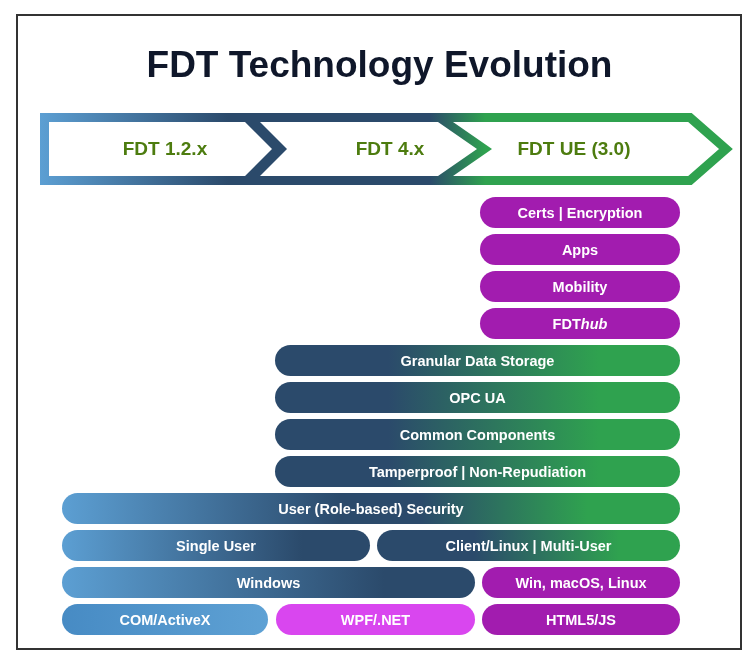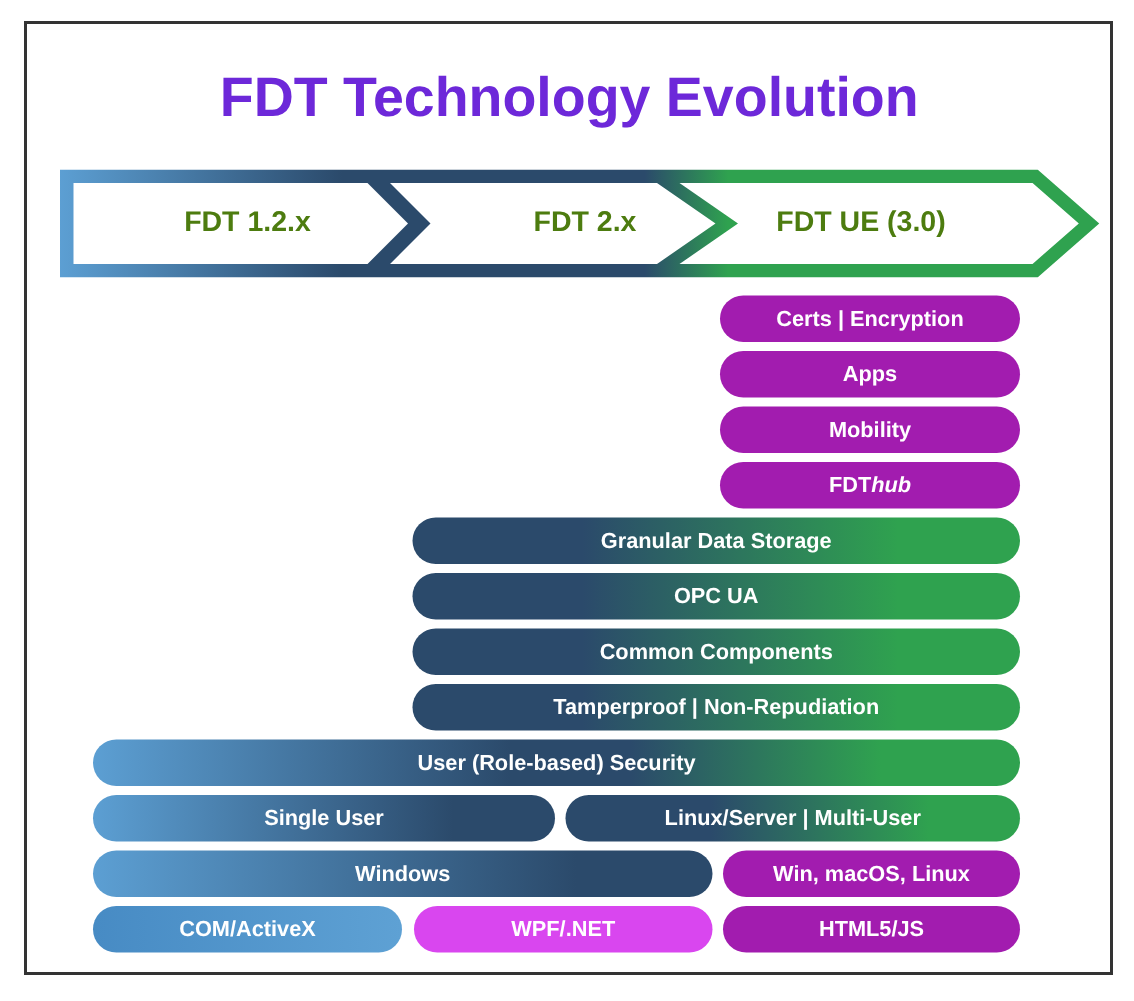--- a/index.html
+++ b/index.html
@@ -6,21 +6,21 @@
   body{
     width:756px;height:667px;position:relative;background:#ffffff;
     font-family:"Liberation Sans", sans-serif;overflow:hidden;
   }
   .frame{
     position:absolute;left:16px;top:14px;width:722px;height:632px;
     border:2px solid #333333;background:#ffffff;
   }
   .title{
     position:absolute;left:17px;top:44px;width:725px;
-    text-align:center;font-size:37px;font-weight:bold;color:#6d28d9;
+    text-align:center;font-size:37px;font-weight:bold;color:#0f172a;
     letter-spacing:0px;
   }
   .band-svg{position:absolute;left:40px;top:113px;width:700px;height:72px;}
   .band-label{
     position:absolute;top:113px;height:72px;display:flex;align-items:center;justify-content:center;
     font-size:19px;font-weight:bold;color:#4d7c0f;
   }
   .seg1{left:40px;width:250px;}
   .seg2{left:290px;width:200px;}
   .seg3{left:474px;width:200px;}
@@ -60,39 +60,39 @@
       <stop offset="0.56" stop-color="#2B4A6B"></stop>
       <stop offset="0.64" stop-color="#2FA24F"></stop>
       <stop offset="1" stop-color="#2FA24F"></stop>
     </linearGradient>
   </defs>
   <path d="M4.5 4.5 H650 L686 36 L650 67.5 H4.5 Z" fill="#ffffff" stroke="url(#gband)" stroke-width="9" stroke-miterlimit="12"></path>
   <polygon points="205,9 220,9 247,36 220,63 205,63 232,36" fill="url(#gband)"></polygon>
   <polygon points="398,9 413,9 452,36 413,63 398,63 437,36" fill="url(#gband)"></polygon>
 </svg>
 <div class="band-label seg1">FDT 1.2.x</div>
-<div class="band-label seg2">FDT 2.x</div>
+<div class="band-label seg2">FDT 4.x</div>
 <div class="band-label seg3">FDT UE (3.0)</div>
 
 <div class="pill green r1 col-right">Certs | Encryption</div>
 <div class="pill green r2 col-right">Apps</div>
 <div class="pill green r3 col-right">Mobility</div>
 <div class="pill green r4 col-right">
     <span>FDT</span>
     <i>hub</i>
   </div>
 
 <div class="pill grad-mid r5 col-mid">Granular Data Storage</div>
 <div class="pill grad-mid r6 col-mid">OPC UA</div>
 <div class="pill grad-mid r7 col-mid">Common Components</div>
 <div class="pill grad-mid r8 col-mid">Tamperproof | Non-Repudiation</div>
 
 <div class="pill grad-full r9 col-fullwide">User (Role-based) Security</div>
 
 <div class="pill grad-lightnavy r10" style="left:62px;width:308px;">Single User</div>
-<div class="pill grad-navygreen r10" style="left:377px;width:303px;">Linux/Server | Multi-User</div>
+<div class="pill grad-navygreen r10" style="left:377px;width:303px;">Client/Linux | Multi-User</div>
 
 <div class="pill grad-lightnavy r11" style="left:62px;width:413px;">Windows</div>
 <div class="pill green r11" style="left:482px;width:198px;">Win, macOS, Linux</div>
 
 <div class="pill lightblue r12" style="left:62px;width:206px;">COM/ActiveX</div>
 <div class="pill navy r12" style="left:276px;width:199px;">WPF/.NET</div>
 <div class="pill green r12" style="left:482px;width:198px;">HTML5/JS</div>
 
 </body></html>

